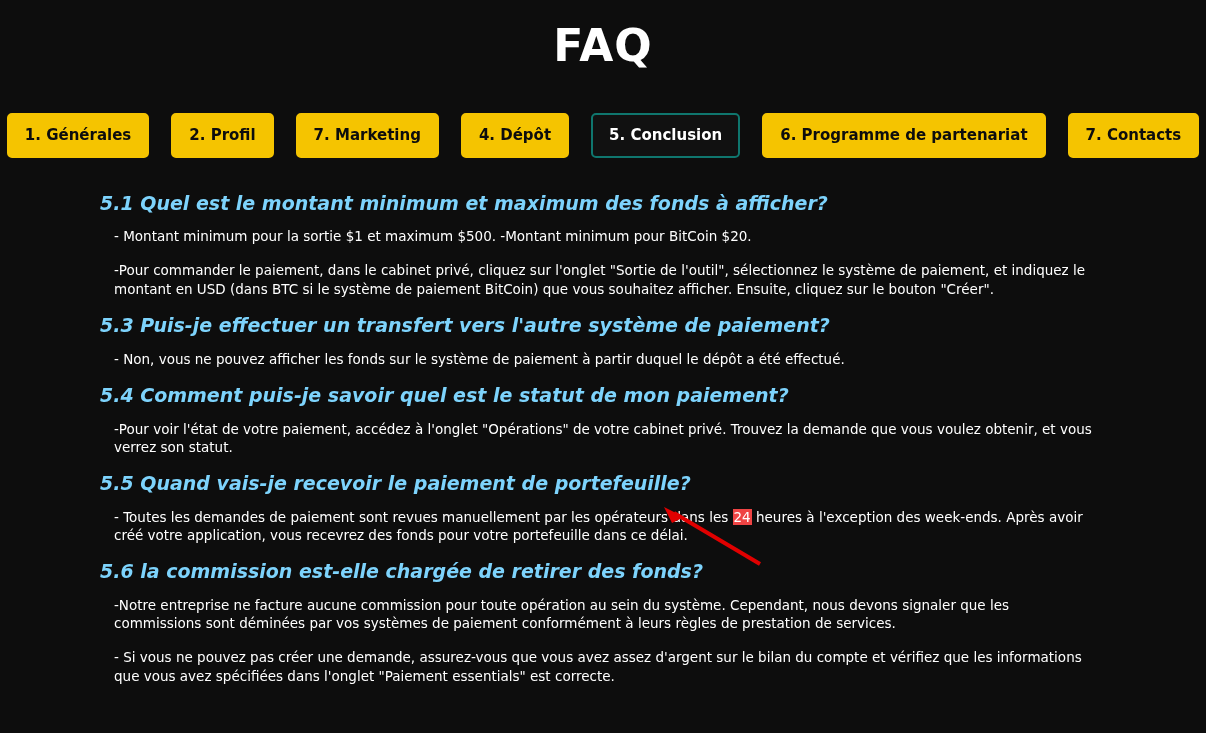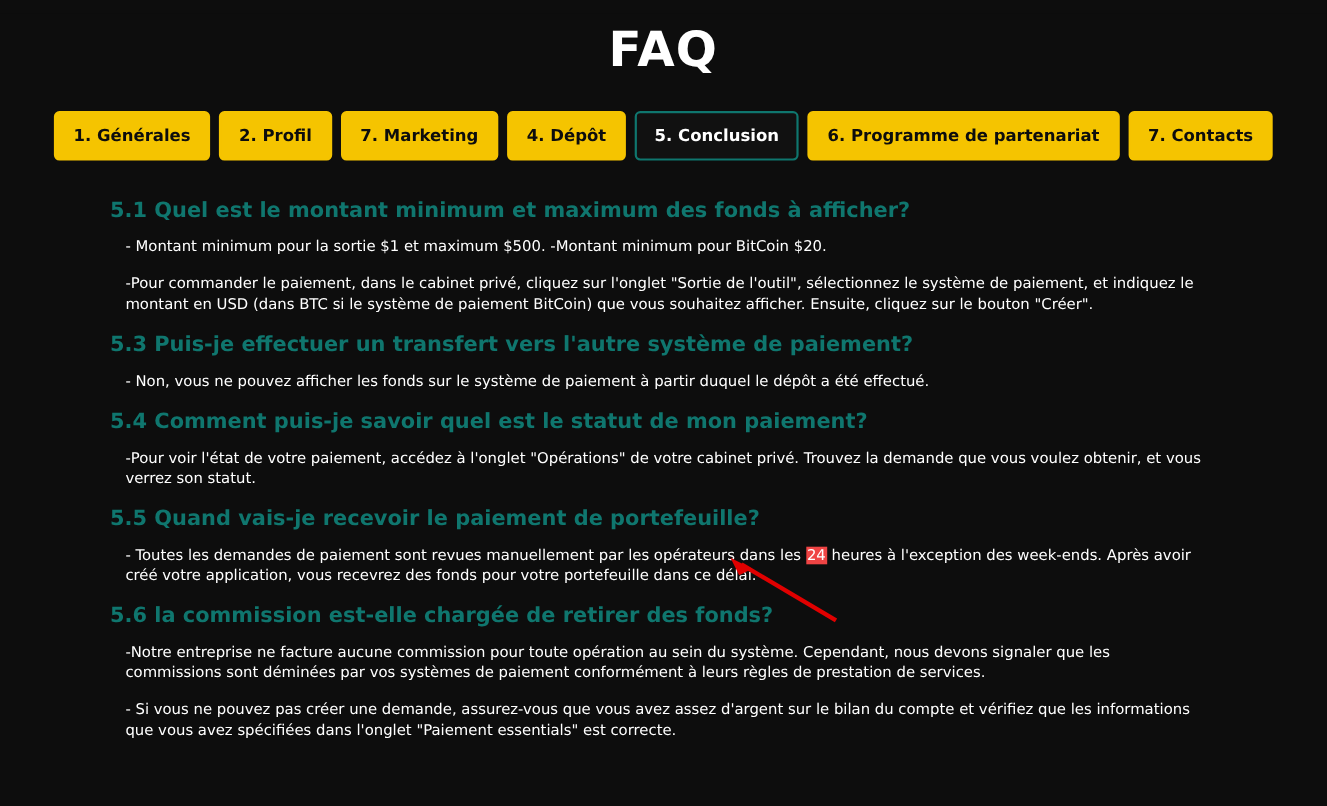--- a/index.html
+++ b/index.html
@@ -27,22 +27,22 @@
     color: #ffffff;
     letter-spacing: 1px;
     margin: 12px 0 0 0;
     padding-top: 8px;
     font-family: "DejaVu Sans", "Liberation Sans", sans-serif;
   }
   .tabs {
     display: flex;
     justify-content: center;
     align-items: stretch;
-    gap: 8px;
-    margin-top: 30px;
+    gap: 22px;
+    margin-top: 42px;
     padding: 0 60px;
   }
   .tab {
     background: #f5c400;
     color: #0d0d0d;
     font-size: 15px;
     font-weight: bold;
     padding: 12px 16px;
     border-radius: 5px;
     border: 2px solid #f5c400;
@@ -58,25 +58,26 @@
     border: 2px solid #0f766e;
   }
   .content {
     margin: 34px auto 0 auto;
     width: 1006px;
   }
   .qa {
     margin-bottom: 16px;
   }
   .q {
-    color: #0f766e;
+    color: #7dd3fc;
     font-size: 19px;
     font-weight: bold;
     margin: 0 0 4px 0;
     line-height: 1.25;
+    font-style: italic;
   }
   .a {
     color: #ffffff;
     font-size: 13.5px;
     line-height: 1.35;
     margin: 12px;
     padding-left: 2px;
   }
   .hl {
     background: #ef4444;

